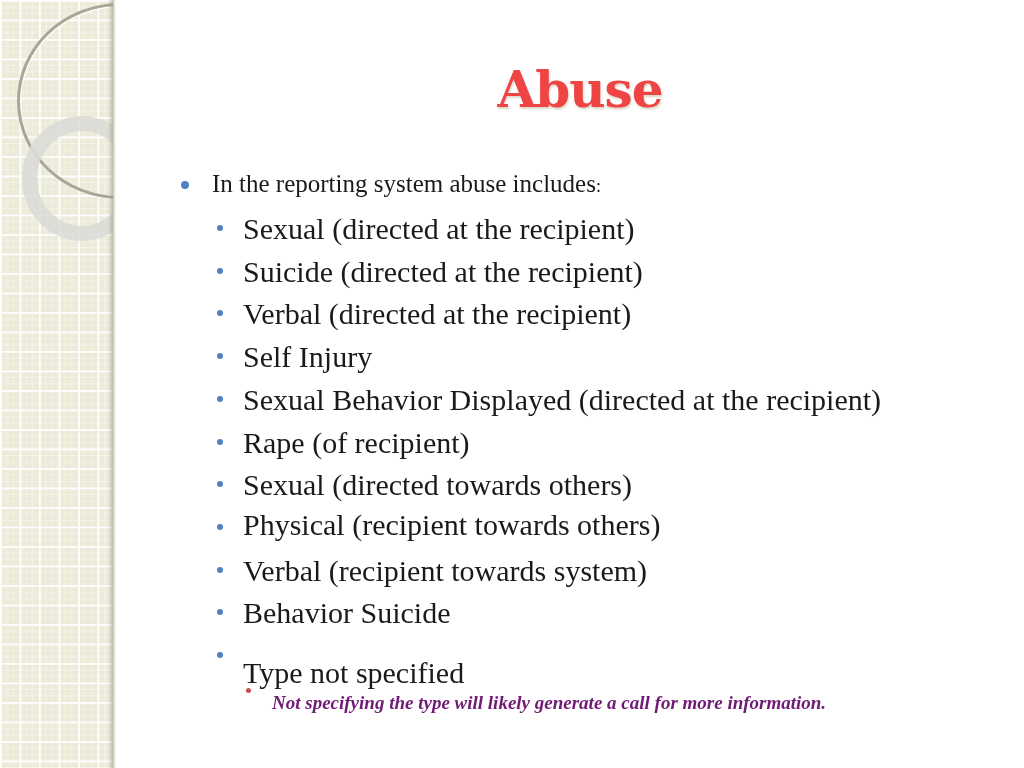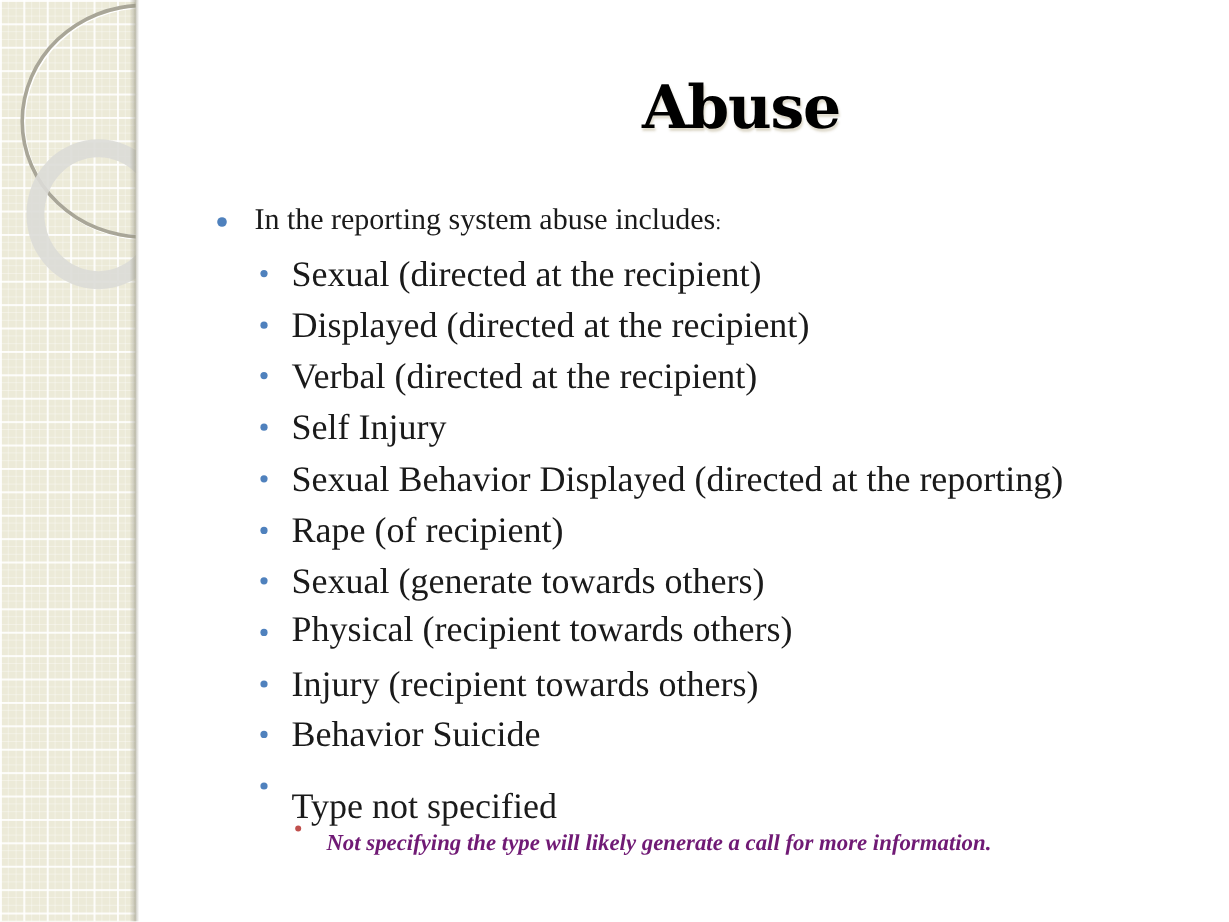--- a/index.html
+++ b/index.html
@@ -29,23 +29,23 @@
     border:3px solid #a9a698;
     box-shadow: inset 1px 1px 0 #ffffff, 1px 1px 0 #ffffff;
   }
   .ring-small {
     position:absolute; left:22px; top:116px; width:120px; height:125px;
     border-radius:50%;
     border:15px solid rgba(220,220,215,0.9);
     box-sizing:border-box;
   }
   .title {
-    position:absolute; left:460px; top:60px; width:240px; text-align:right;
+    position:absolute; left:460px; top:60px; width:240px; text-align:center;
     font-family:"DejaVu Serif", serif; font-weight:bold;
-    font-size:50px; color:#000000;
+    font-size:50px; color:#ef4444;
     letter-spacing:-1px;
     text-shadow:1px 2px 2px rgba(120,100,40,0.25);
   }
   .content { position:absolute; left:0; top:0; }
   .l1 {
     position:absolute; left:212px; top:170px;
     font-size:25px; color:#1a1a1a; white-space:nowrap;
   }
   .l1 .colon { font-size:18px; }
   .bullet-l1 {
@@ -80,42 +80,42 @@
 <div class="title">Abuse</div>
 
 <div class="content">
   <span class="bullet-l1"></span>
   <div class="l1"><span>In the reporting system abuse includes</span><span class="colon">:</span></div>
 
   <span class="bullet-l2" style="top:225px"></span>
   <div class="item" style="top:212px">Sexual (directed at the recipient)</div>
 
   <span class="bullet-l2" style="top:268px"></span>
-  <div class="item" style="top:255px">Displayed (directed at the recipient)</div>
+  <div class="item" style="top:255px">Suicide (directed at the recipient)</div>
 
   <span class="bullet-l2" style="top:310px"></span>
   <div class="item" style="top:297px">Verbal (directed at the recipient)</div>
 
   <span class="bullet-l2" style="top:353px"></span>
   <div class="item" style="top:340px">Self Injury</div>
 
   <span class="bullet-l2" style="top:396px"></span>
-  <div class="item" style="top:383px">Sexual Behavior Displayed (directed at the reporting)</div>
+  <div class="item" style="top:383px">Sexual Behavior Displayed (directed at the recipient)</div>
 
   <span class="bullet-l2" style="top:439px"></span>
   <div class="item" style="top:426px">Rape (of recipient)</div>
 
   <span class="bullet-l2" style="top:481px"></span>
-  <div class="item" style="top:468px">Sexual (generate towards others)</div>
+  <div class="item" style="top:468px">Sexual (directed towards others)</div>
 
   <span class="bullet-l2" style="top:524px"></span>
   <div class="item" style="top:508px">Physical (recipient towards others)</div>
 
   <span class="bullet-l2" style="top:567px"></span>
-  <div class="item" style="top:554px">Injury (recipient towards others)</div>
+  <div class="item" style="top:554px">Verbal (recipient towards system)</div>
 
   <span class="bullet-l2" style="top:609px"></span>
   <div class="item" style="top:596px">Behavior Suicide</div>
 
   <span class="bullet-l2" style="top:652px"></span>
   <div class="item" style="top:656px">Type not specified</div>
 
   <span class="bullet-l3"></span>
   <div class="note">Not specifying the type will likely generate a call for more information.</div>
 </div>

